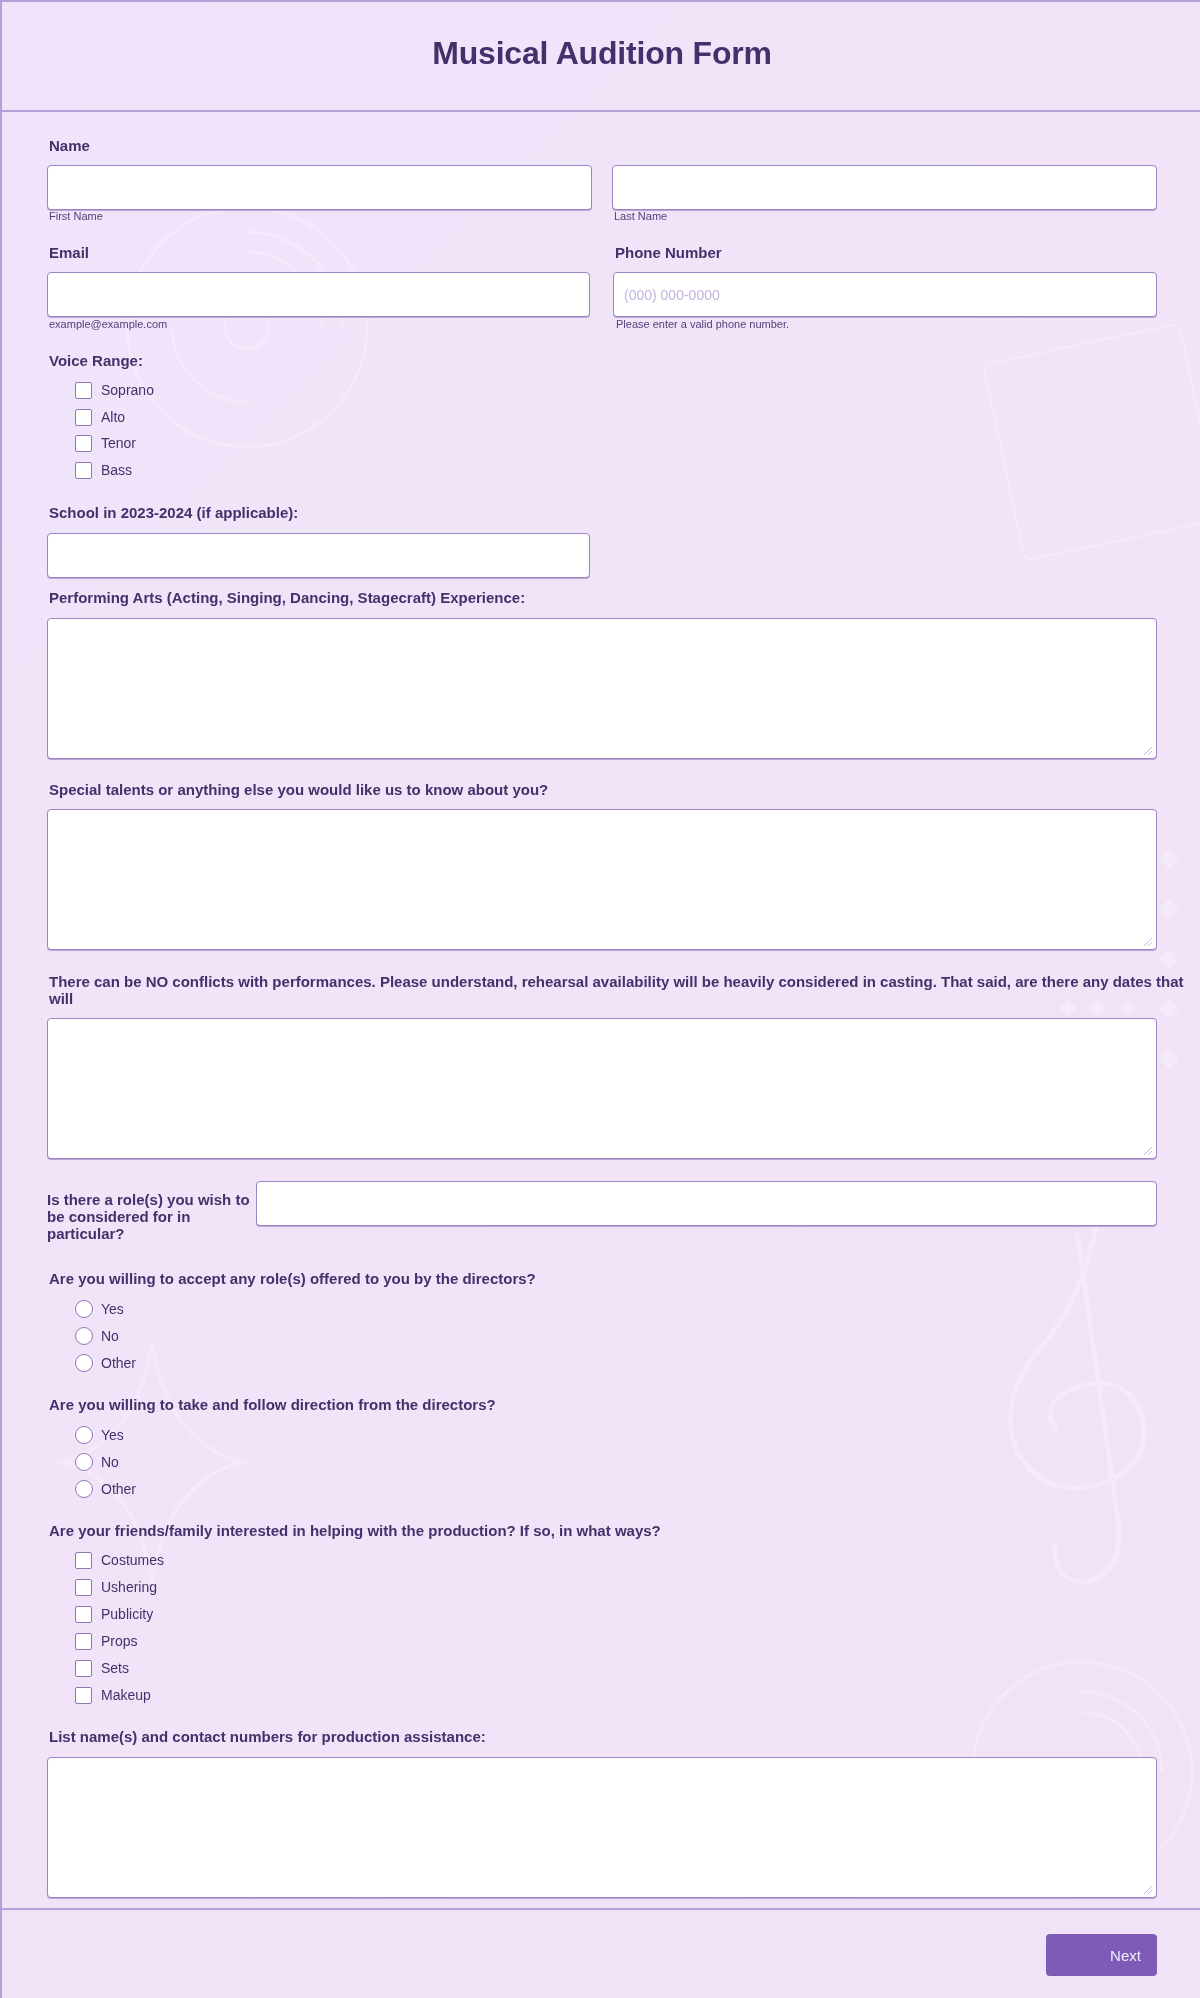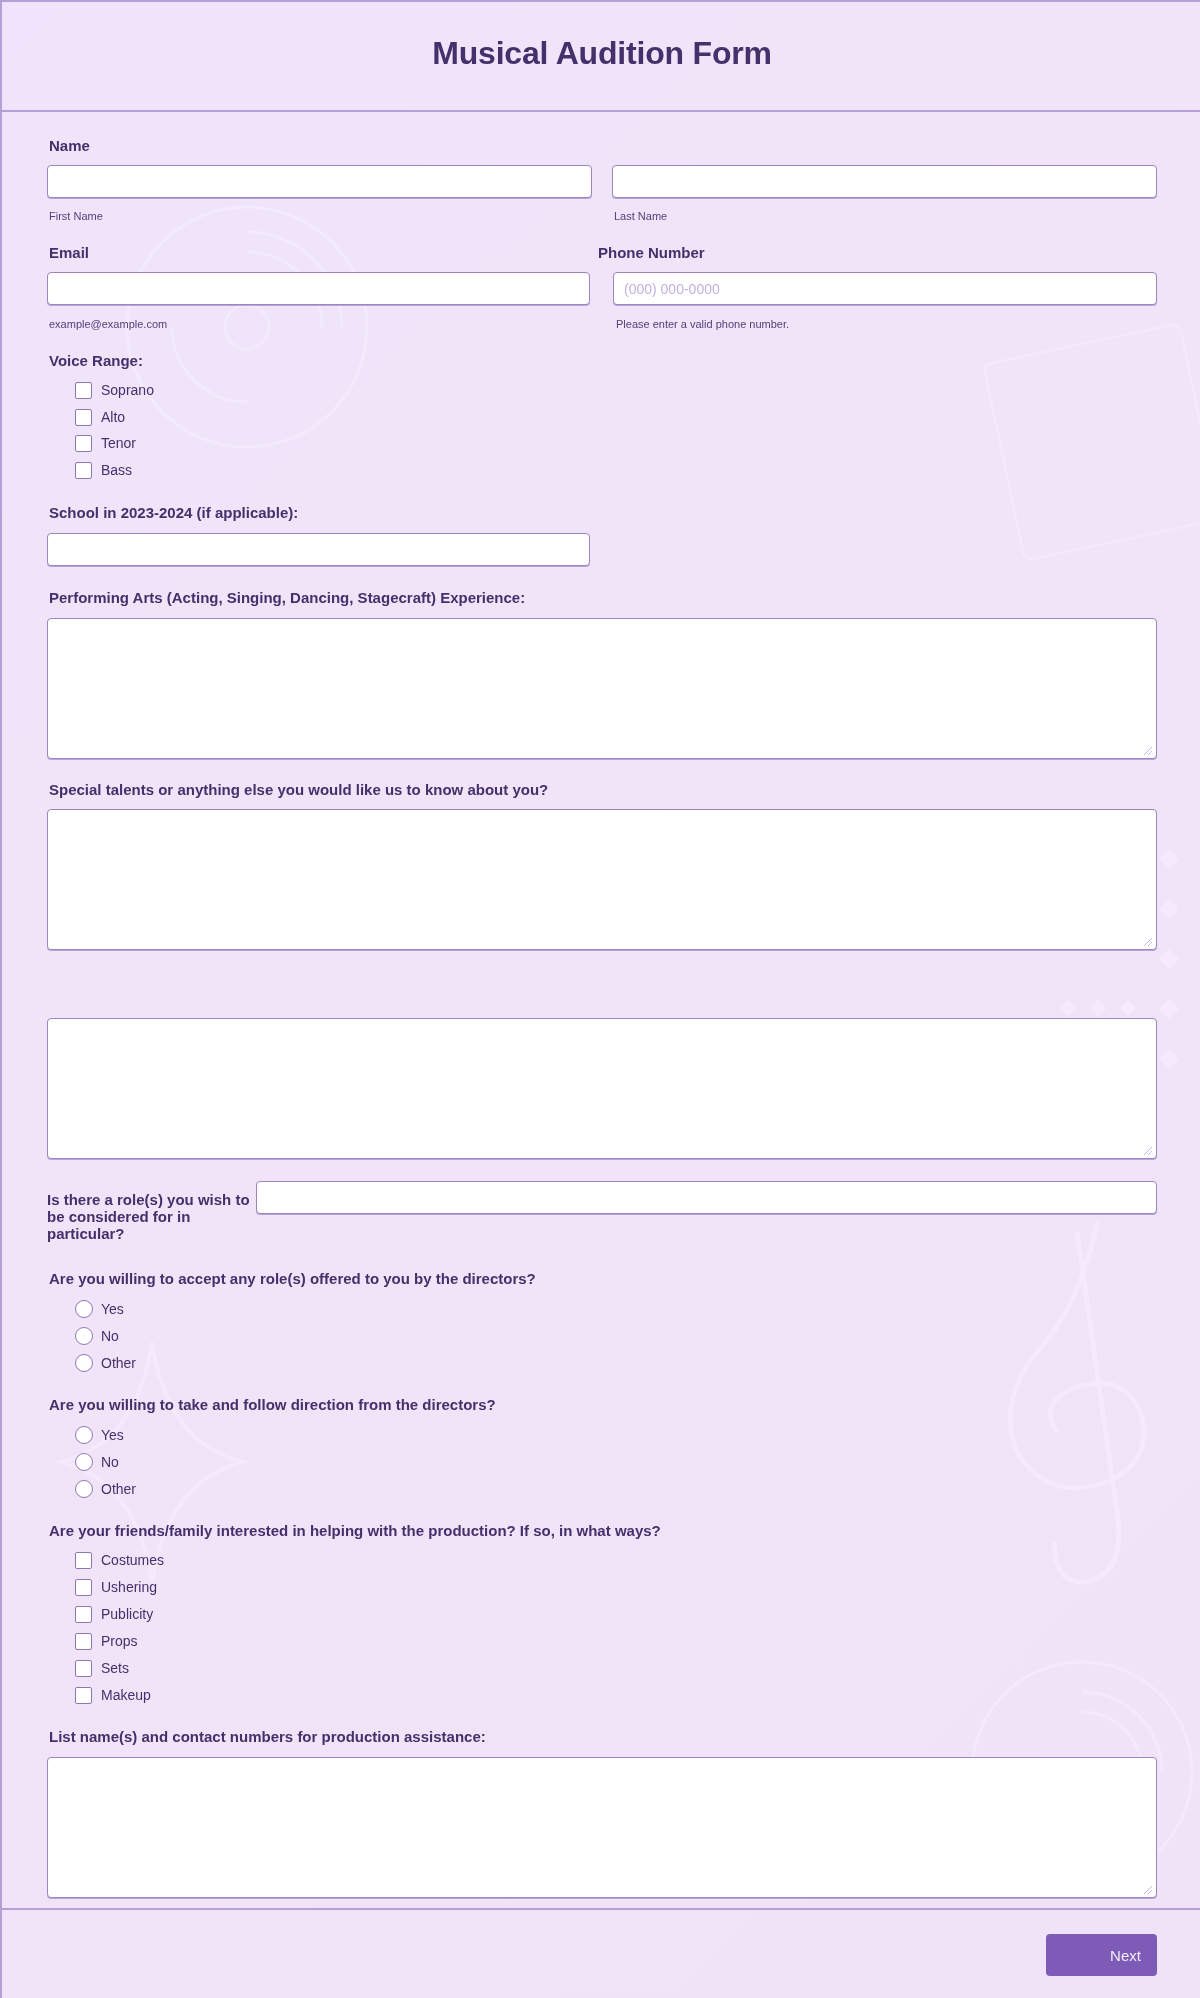--- a/index.html
+++ b/index.html
@@ -29,21 +29,21 @@
   }
   .label {
     position: absolute; font-size: 15px; font-weight: 600; color: #45306b;
     line-height: 17px;
   }
   .sublabel {
     position: absolute; font-size: 11px; color: #55407a;
   }
   .input {
     position: absolute; background: #fff;
-    border: 1.5px solid #9c86c2; border-radius: 4px; height: 33px;
+    border: 1.5px solid #9c86c2; border-radius: 4px; height: 45px;
     font-family: "Liberation Sans", sans-serif; font-size: 14px; color: #45306b;
     padding: 0 10px; outline: none;
     box-shadow: 0 1px 0 #b8a6d6;
   }
   .input::placeholder { color: #c3b2df; }
   textarea.input { resize: none; padding: 8px 10px; }
   .resize-grip {
     position: absolute; width: 8px; height: 8px;
     background: linear-gradient(135deg, transparent 45%, #c6b6e0 45%, #c6b6e0 55%, transparent 55%, transparent 70%, #c6b6e0 70%, #c6b6e0 80%, transparent 80%);
   }
@@ -120,21 +120,21 @@
   <div class="label" style="left:47px;top:135px">Name</div>
   <input class="input" style="left: 45px; top: 163px; width: 545px;" value="">
   <div class="sublabel" style="left:47px;top:208px">First Name</div>
   <input class="input" style="left: 610px; top: 163px; width: 545px;" value="">
   <div class="sublabel" style="left:612px;top:208px">Last Name</div>
 
   <div class="label" style="left:47px;top:242px">Email</div>
   <input class="input" style="left: 45px; top: 270px; width: 543px;" value="">
   <div class="sublabel" style="left:47px;top:316px">example@example.com</div>
 
-  <div class="label" style="left:596px;top:242px">Phone Number</div>
+  <div class="label" style="left:613px;top:242px">Phone Number</div>
   <input class="input" style="left: 611px; top: 270px; width: 544px;" placeholder="(000) 000-0000">
   <div class="sublabel" style="left:614px;top:316px">Please enter a valid phone number.</div>
 
   <div class="label" style="left:47px;top:350px">Voice Range:</div>
   <div class="opt" style="left:45px;top:378px">
     <span class="box"></span>
     <span class="opt-label">Soprano</span>
   </div>
   <div class="opt" style="left:45px;top:405px">
     <span class="box"></span>
@@ -153,20 +153,21 @@
   <input class="input" style="left: 45px; top: 531px; width: 543px;" value="">
 
   <div class="label" style="left:47px;top:587px">Performing Arts (Acting, Singing, Dancing, Stagecraft) Experience:</div>
   <textarea class="input" style="left: 45px; top: 616px; width: 1110px; height: 141px;"></textarea>
   <span class="resize-grip" style="left:1142px;top:745px"></span>
 
   <div class="label" style="left:47px;top:779px">Special talents or anything else you would like us to know about you?</div>
   <textarea class="input" style="left: 45px; top: 807px; width: 1110px; height: 141px;"></textarea>
   <span class="resize-grip" style="left:1142px;top:936px"></span>
 
+  <div class="label" style="left:47px;top:971px">There can be NO conflicts with performances. Please understand, rehearsal availability will be heavily considered in casting.  That said, are there any dates that will</div>
   <textarea class="input" style="left: 45px; top: 1016px; width: 1110px; height: 141px;"></textarea>
   <span class="resize-grip" style="left:1142px;top:1145px"></span>
 
   <div class="label" style="left:45px;top:1189px">Is there a role(s) you wish to</div>
   <div class="label" style="left:45px;top:1206px">be considered for in</div>
   <div class="label" style="left:45px;top:1223px">particular?</div>
   <input class="input" style="left: 254px; top: 1179px; width: 901px;" value="">
 
   <div class="label" style="left:47px;top:1268px">Are you willing to accept any role(s) offered to you by the directors?</div>
   <div class="opt" style="left:45px;top:1297px">

